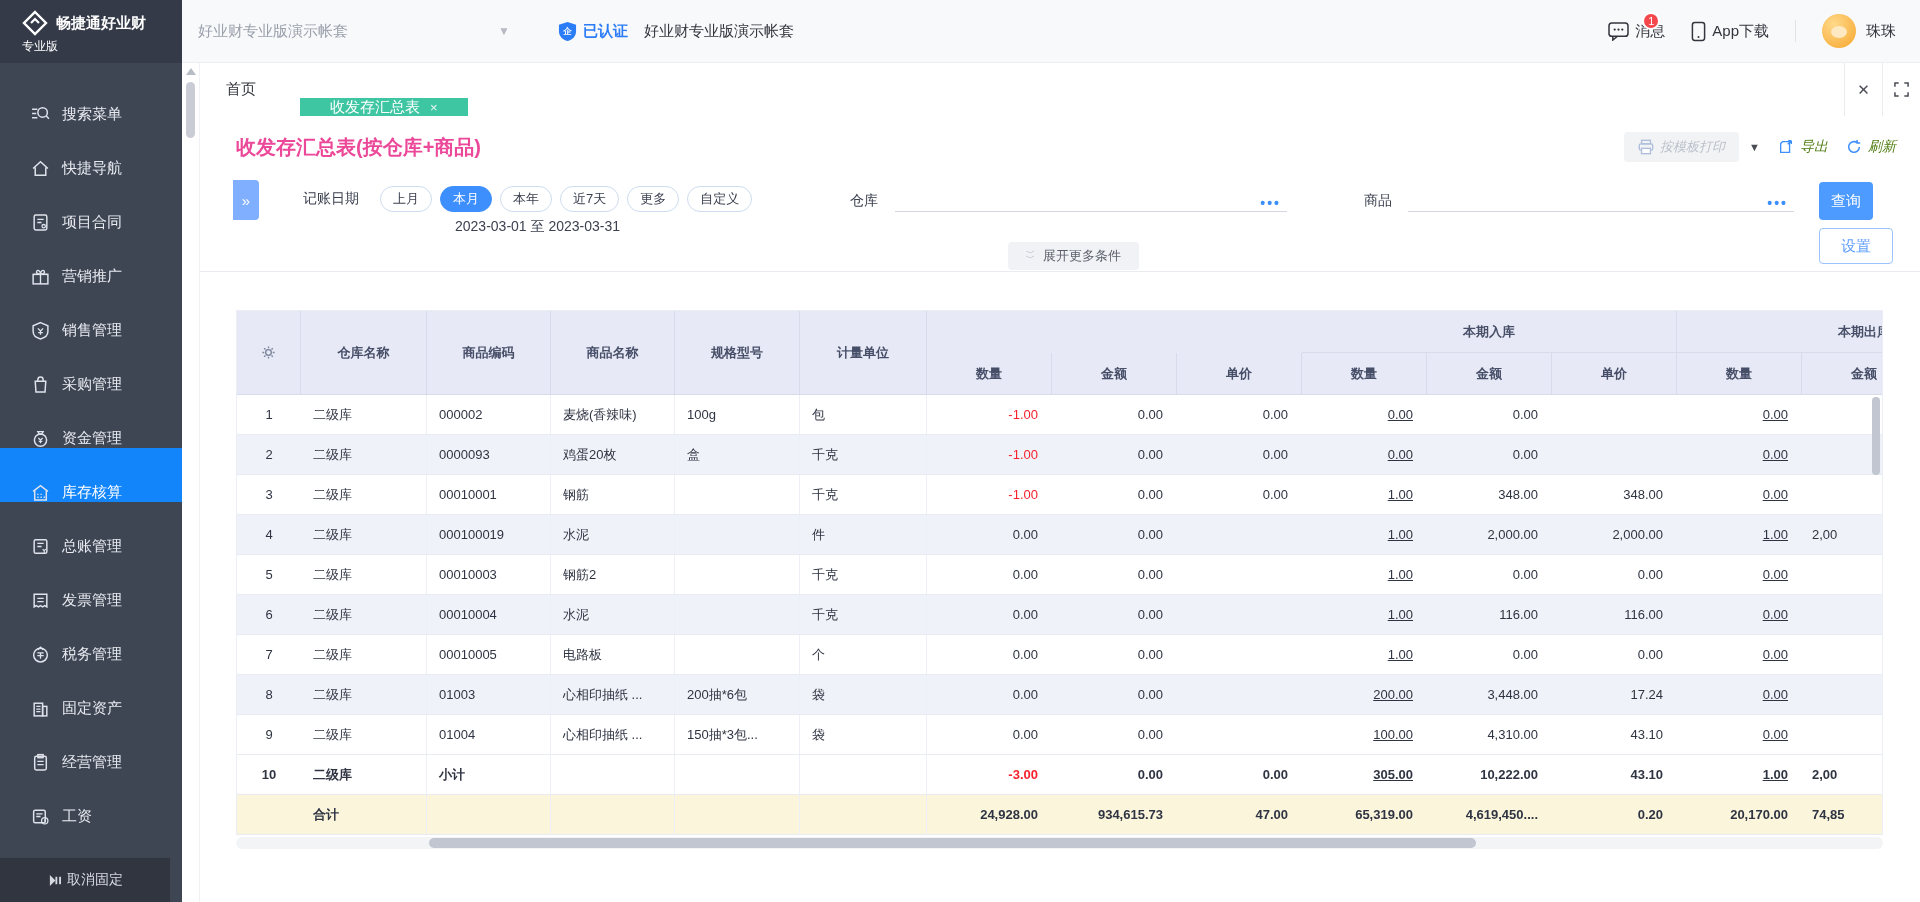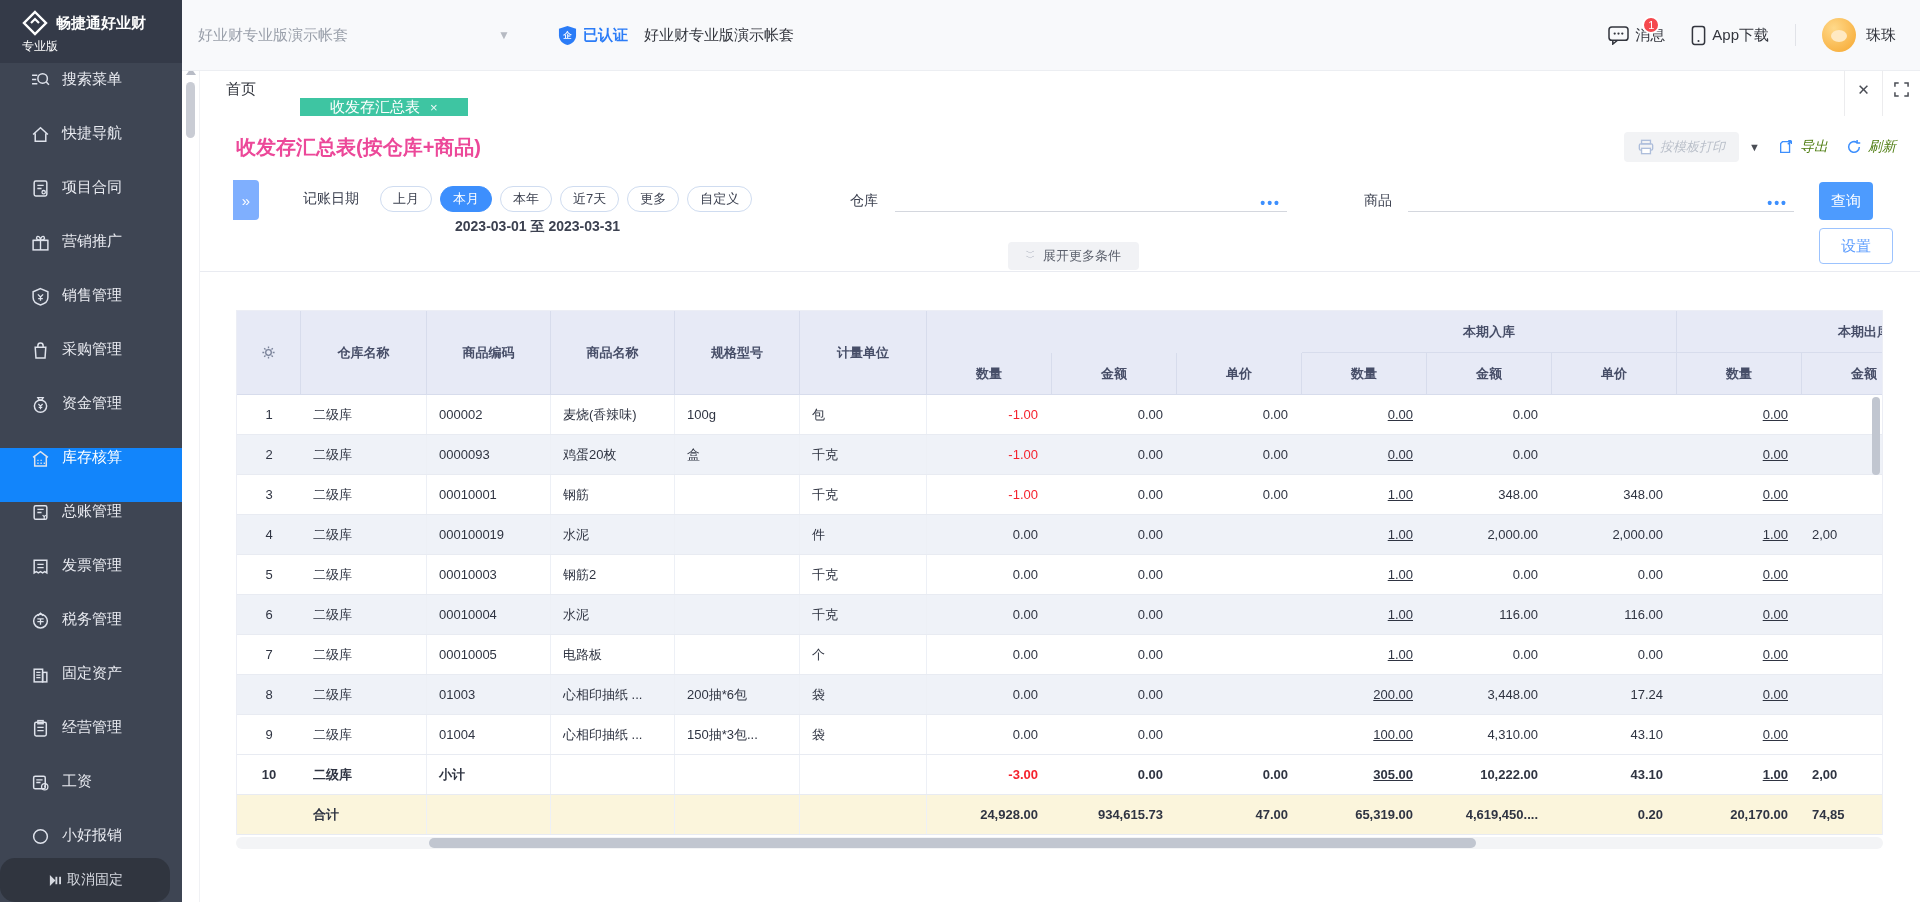--- a/index.html
+++ b/index.html
@@ -16,33 +16,33 @@
   .app{display:flex;width:1920px;height:902px;}
 
   
   .sidebar{width:182px;height:902px;background:var(--sidebar-bg);position:relative;flex:none;color:#e8eaf0;}
   .logo-block{height:63px;background:var(--sidebar-dark);position:relative;padding:10px 0 0 22px;}
   .logo-row{display:flex;align-items:center;gap:8px;}
   .logo-mark{width:26px;height:26px;flex:none;}
   .logo-title{color:#fff;font-size:15px;font-weight:bold;white-space:nowrap;}
   .logo-edition{color:#fff;font-size:12px;margin-top:2px;}
   .nav{position:absolute;top:70px;left:0;right:0;bottom:44px;overflow:hidden;}
-  .nav-item{height:54px;display:flex;align-items:flex-start;gap:12px;padding-left:30px;font-size:15px;cursor:pointer;}
+  .nav-item{height:54px;display:flex;align-items:flex-end;gap:12px;padding-left:30px;font-size:15px;cursor:pointer;}
   .nav-item .nicon{width:20px;height:20px;flex:none;color:#dfe3ec;display:flex;align-items:center;justify-content:center;}
   .nav-item.active{background:var(--active-blue);color:#fff;}
-  .unpin-bar{position:absolute;left:0;right:12px;bottom:0;height:44px;background:var(--sidebar-bottom);display:flex;align-items:center;justify-content:center;gap:5px;color:#d6d9e0;font-size:14px;cursor:pointer;border-radius:15px;}
+  .unpin-bar{position:absolute;left:0;right:12px;bottom:0;height:44px;background:var(--sidebar-bottom);display:flex;align-items:center;justify-content:center;gap:5px;color:#d6d9e0;font-size:14px;cursor:pointer;}
 
   
   .side-scroll{width:18px;height:902px;background:#fff;flex:none;position:relative;border-right:1px solid #f0f1f4;}
   .side-scroll .arrow{position:absolute;top:68px;left:4px;width:0;height:0;border-left:5px solid transparent;border-right:5px solid transparent;border-bottom:7px solid #b8bcc6;}
   .side-scroll .thumb{position:absolute;top:82px;left:4px;width:9px;height:56px;background:#c9ccd4;border-radius:5px;}
 
   
   .main{flex:1;display:flex;flex-direction:column;min-width:0;position:relative;}
-  .topbar{height:71px;background:var(--topbar-bg);border-bottom:1px solid #eceef2;display:flex;align-items:center;padding:0 24px 0 16px;position:absolute;top:0;left:-18px;right:0;z-index:5;}
+  .topbar{height:63px;background:var(--topbar-bg);border-bottom:1px solid #eceef2;display:flex;align-items:center;padding:0 24px 0 16px;position:absolute;top:0;left:-18px;right:0;z-index:5;}
   .acct-select{display:flex;align-items:center;gap:150px;color:#9aa0ab;font-size:15px;cursor:pointer;}
   .chev{color:#b6bac2;font-size:12px;}
   .cert{display:flex;align-items:center;gap:6px;margin-left:48px;color:#2b7cf7;font-size:15px;font-weight:bold;}
   .company{margin-left:16px;color:#33363e;font-size:15px;}
   .topbar-right{margin-left:auto;display:flex;align-items:center;gap:26px;}
   .tb-item{display:flex;align-items:center;gap:6px;color:#33363e;font-size:15px;cursor:pointer;position:relative;}
   .badge{position:absolute;top:-10px;left:34px;min-width:18px;height:18px;background:#f5484d;color:#fff;border-radius:50%;font-size:11px;display:flex;align-items:center;justify-content:center;border:2px solid #fff;}
   .tb-divider{width:1px;height:22px;background:#e1e3e8;}
   .user{display:flex;align-items:center;gap:10px;font-size:15px;color:#33363e;cursor:pointer;}
   .avatar{width:34px;height:34px;border-radius:50%;background:radial-gradient(circle at 35% 30%,#ffd98a,#f6a62d);position:relative;overflow:hidden;}
@@ -66,21 +66,21 @@
   .tool-btn{display:flex;align-items:center;gap:6px;color:#4d7c0f;font-size:14px;cursor:pointer;}
   .tool-btn .ticon{color:var(--accent);display:flex;}
 
   
   .filter{position:relative;height:94px;border-bottom:1px solid #e9ebf1;flex:none;}
   .expander{position:absolute;left:33px;top:2px;width:26px;height:40px;background:var(--accent-light);color:#fff;border:none;border-radius:0 4px 4px 0;font-size:15px;cursor:pointer;}
   .f-label{position:absolute;font-size:14px;color:#3c4150;}
   .pills{position:absolute;left:180px;top:8px;display:flex;gap:8px;}
   .pill{height:26px;padding:0 12px;border-radius:14px;border:1px solid #cfdcf0;background:#fff;color:#3c4150;font-size:13px;display:flex;align-items:center;cursor:pointer;}
   .pill.active{background:var(--accent);border-color:var(--accent);color:#fff;}
-  .date-range{position:absolute;left:255px;top:40px;font-size:14px;color:#3c4150;font-weight:bold;}
+  .date-range{position:absolute;left:255px;top:40px;font-size:14px;color:#3c4150;}
   .uline-input{position:absolute;height:30px;border-bottom:1px solid #d4d7de;display:flex;align-items:flex-end;justify-content:flex-end;padding:0 6px 4px 6px;cursor:text;}
   .dots{color:var(--accent);font-weight:bold;letter-spacing:2px;font-size:14px;cursor:pointer;line-height:8px;}
   .btn-query{position:absolute;left:1619px;top:4px;width:54px;height:38px;background:#4d9bfe;color:#fff;border:none;border-radius:4px;font-size:15px;cursor:pointer;}
   .btn-settings{position:absolute;left:1619px;top:50px;width:74px;height:36px;background:#fff;color:#5f9efe;border:1px solid #9cc3fe;border-radius:4px;font-size:15px;cursor:pointer;}
   .expand-more{position:absolute;left:808px;top:64px;height:28px;padding:0 18px;background:#f1f2f5;border-radius:4px;display:flex;align-items:center;gap:8px;color:var(--txt-soft);font-size:13px;cursor:pointer;}
   .dblchev{display:flex;flex-direction:column;color:#8a90a0;}
   .dblchev span{font-size:9px;line-height:5px;}
 
   
   .table-zone{margin:38px 0 0 36px;position:relative;}

